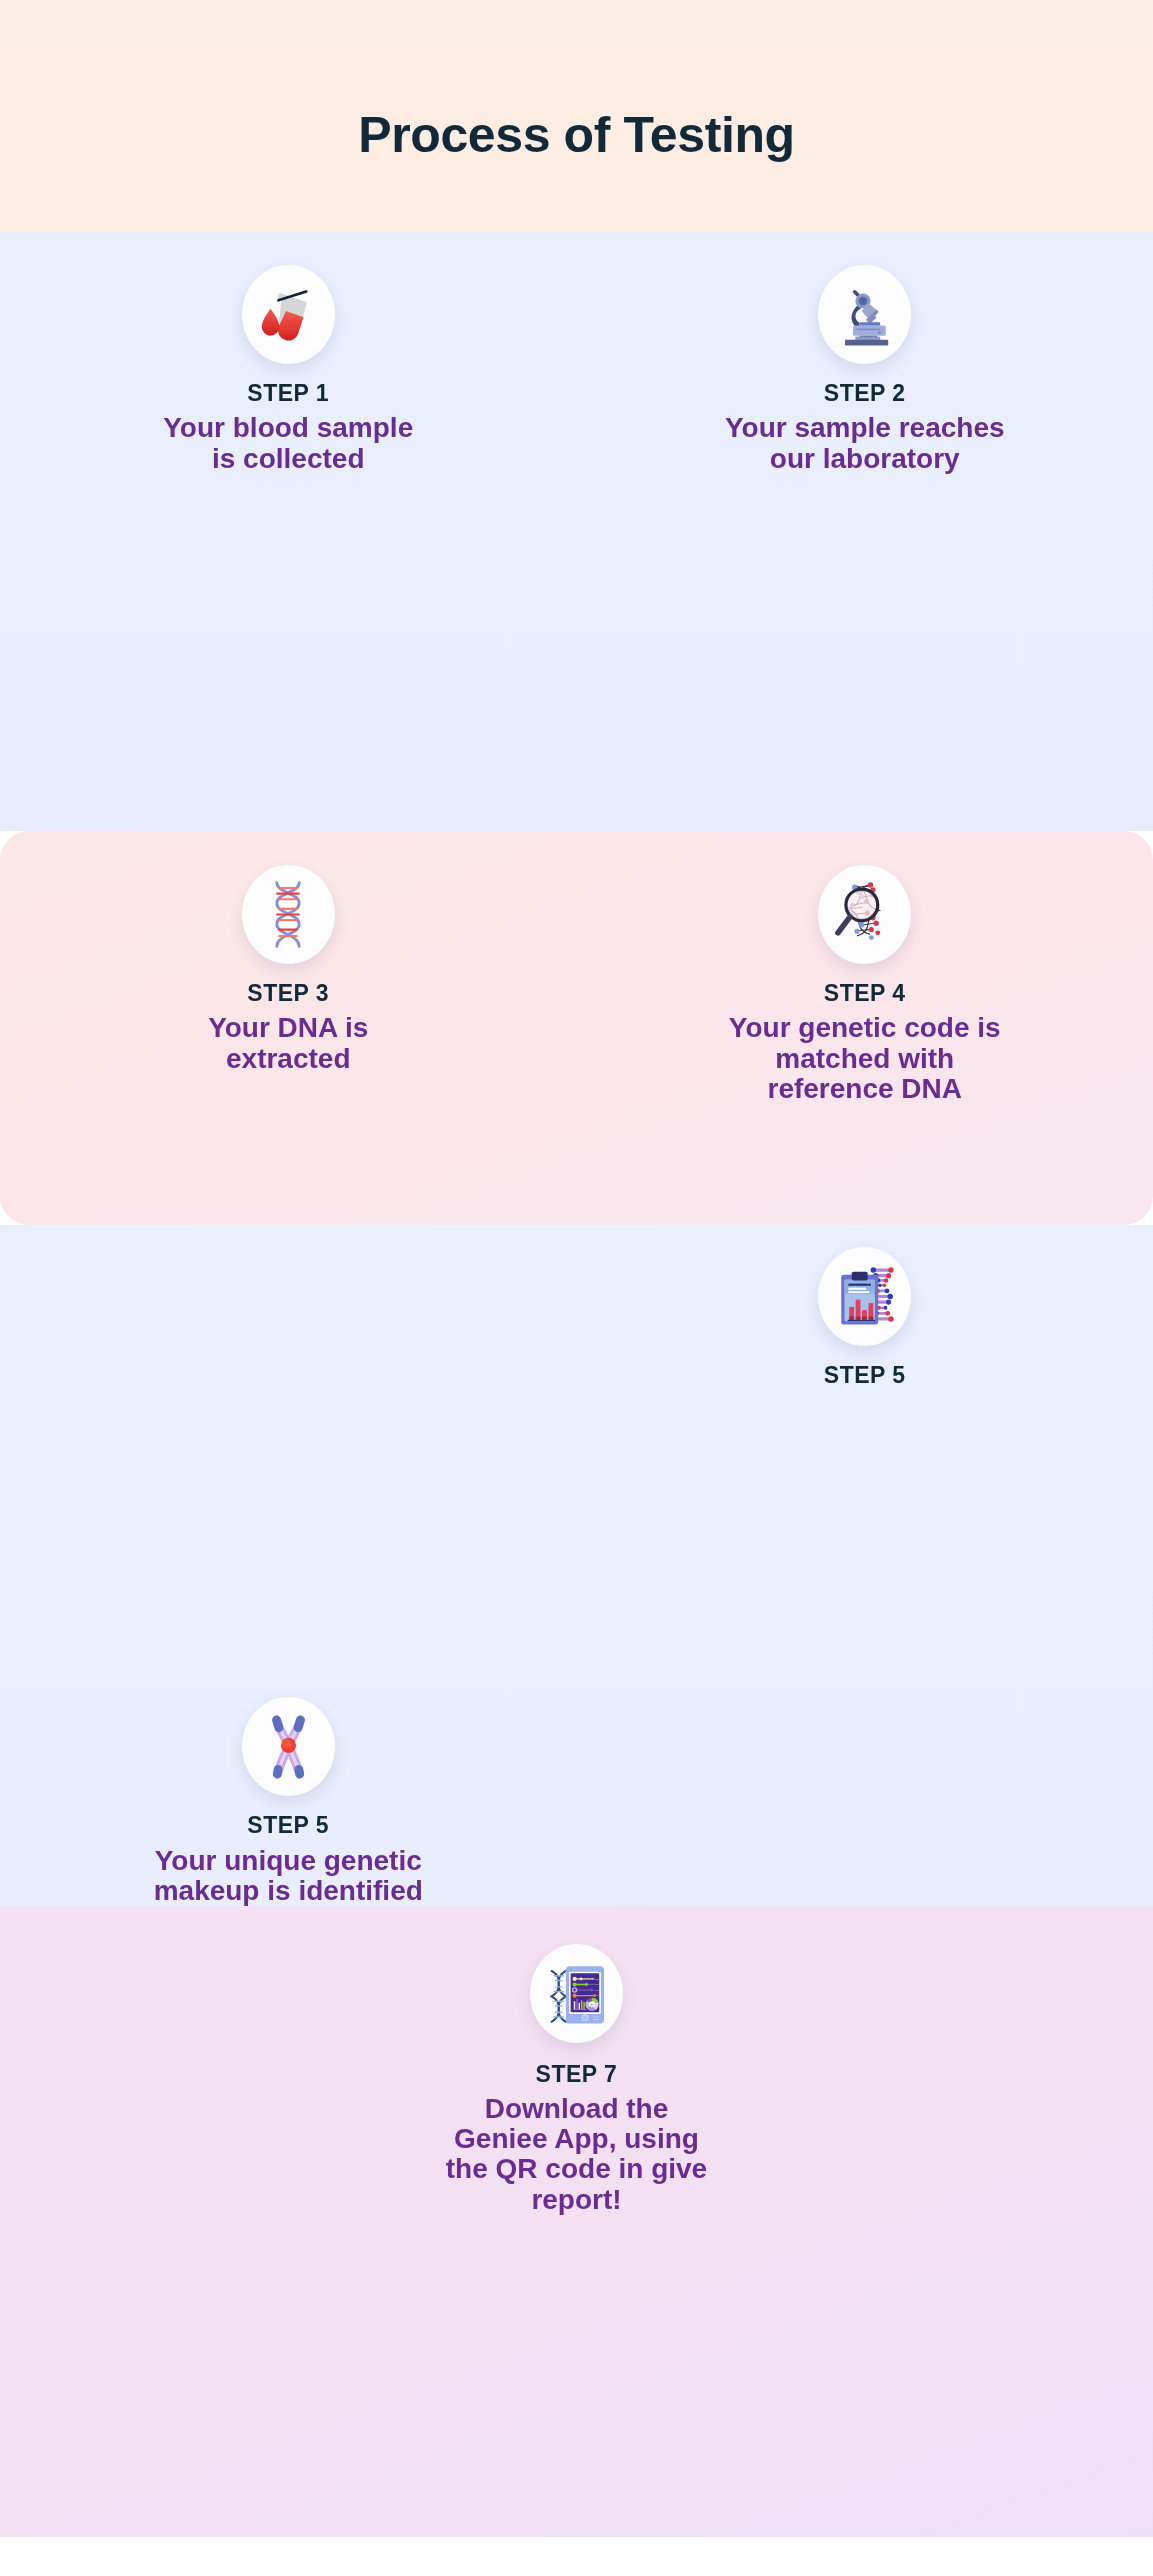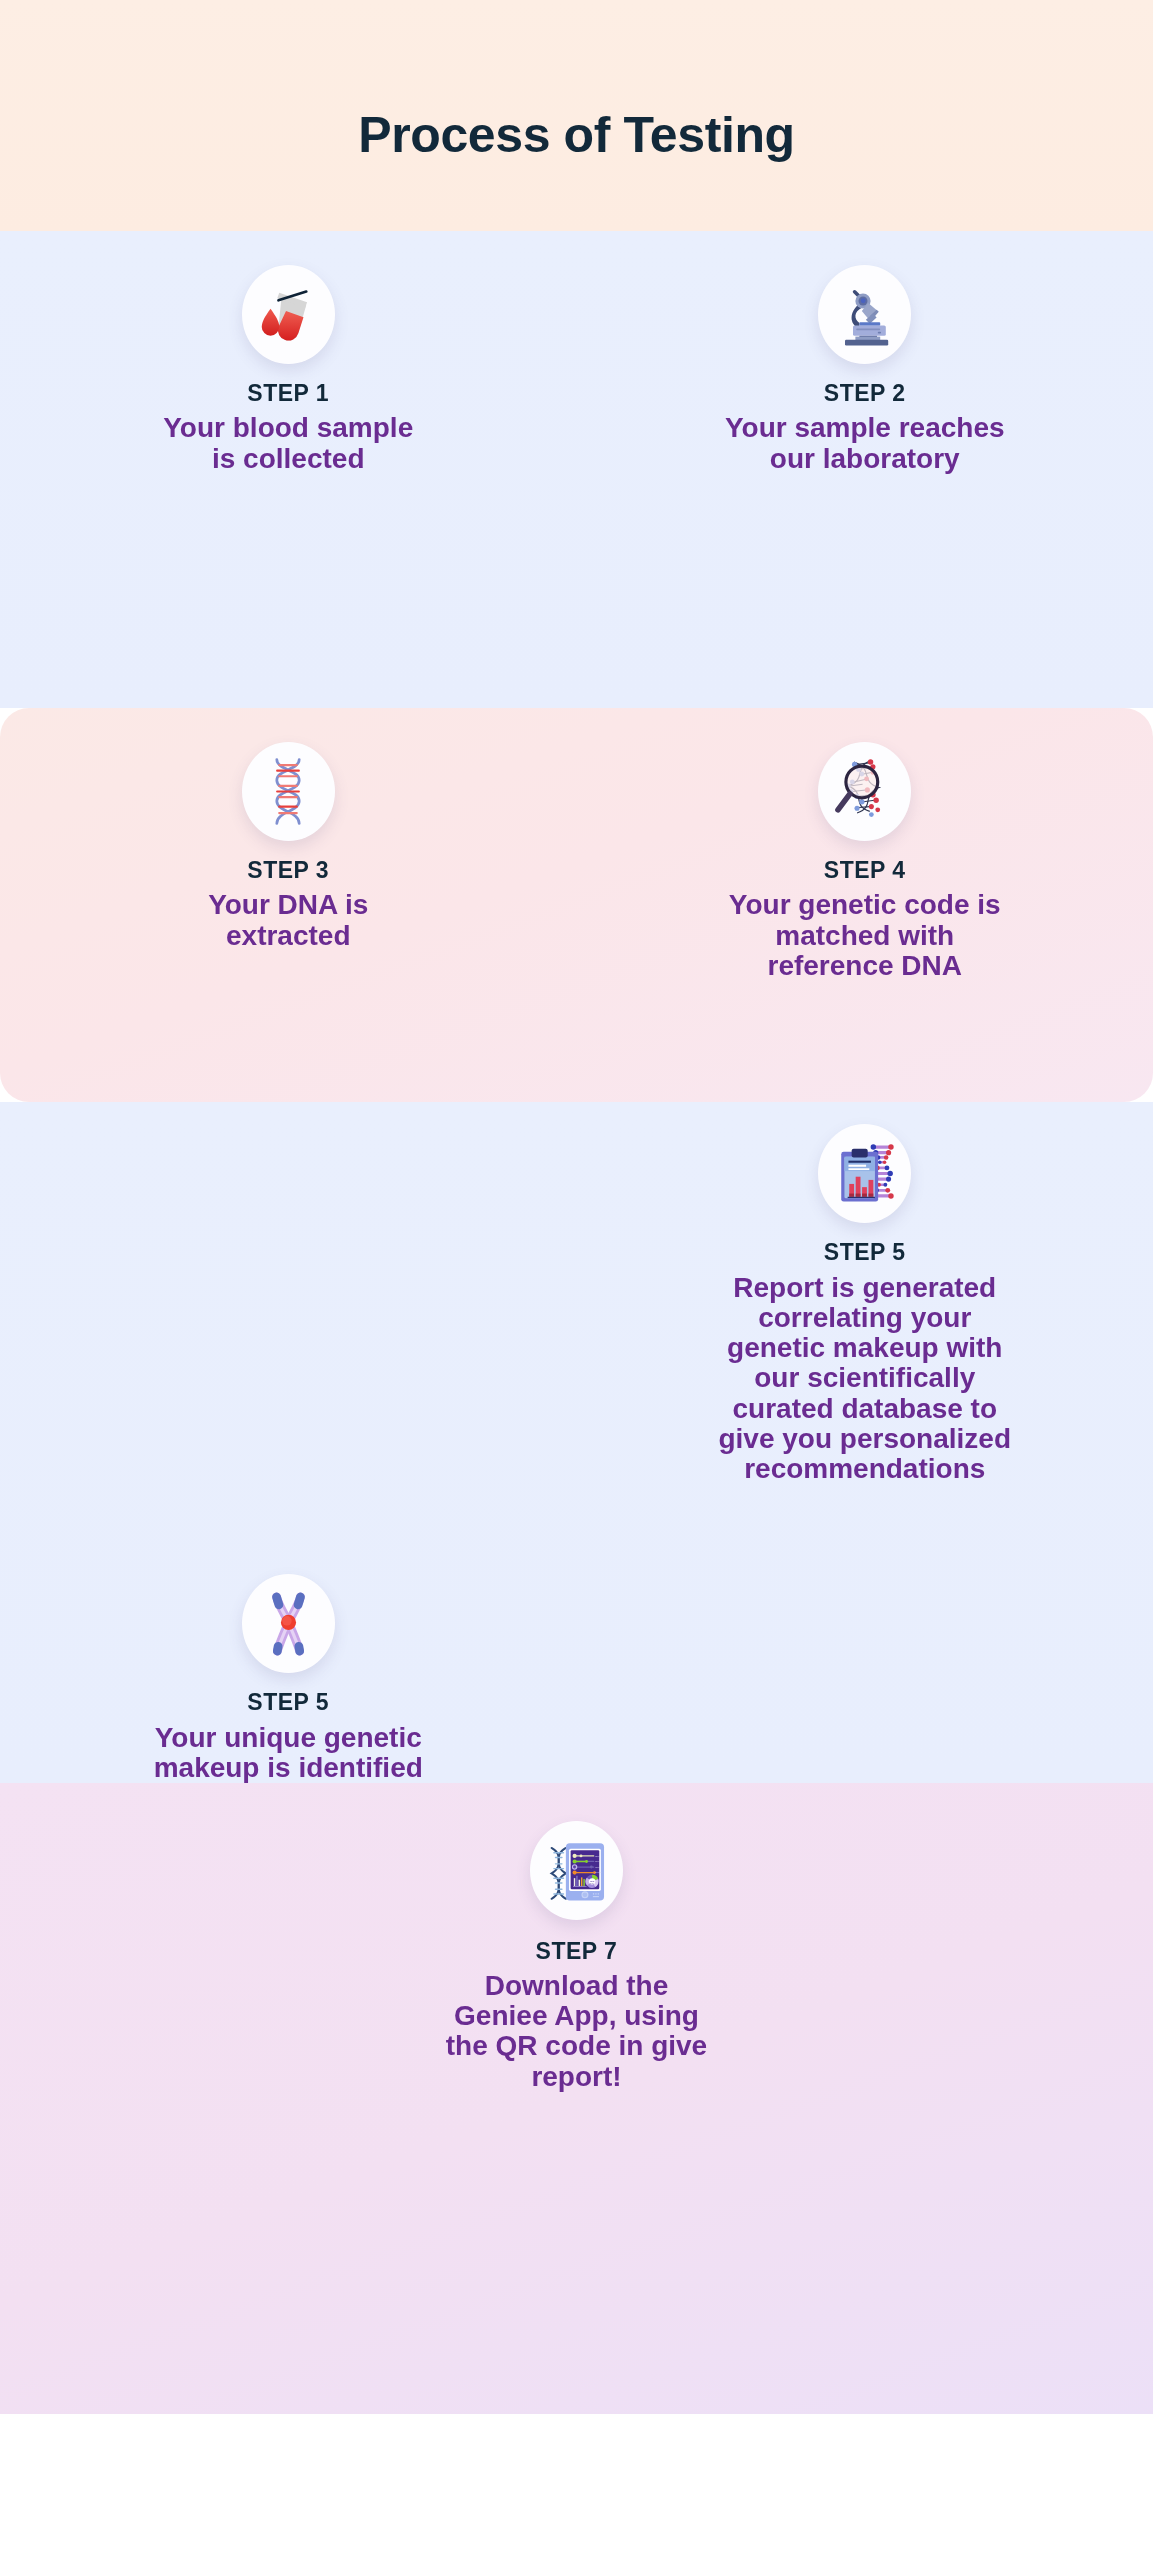--- a/index.html
+++ b/index.html
@@ -15,21 +15,21 @@
     overflow: hidden;
   }
 
   
   .band { width: 100%; position: relative; }
   .band-title {
     height: 231px;
     background: linear-gradient(180deg, #fdeee4 0%, #fdece1 100%);
   }
   .band-1 {
-    height: 477px;
+    height: 600px;
     background: linear-gradient(180deg, #e9effd 0%, #e8eefd 100%);
   }
   .band-2 {
     height: 394px;
     background: linear-gradient(160deg, #fbe9e6 0%, #fbe6e9 45%, #f8e7f1 100%);
     border-radius: 29px;
   }
   .band-3 {
     height: 681px;
     background: linear-gradient(180deg, #e9effd 0%, #e8eefd 100%);
@@ -366,27 +366,20 @@
             <rect x="40" y="60" width="6" height="12" fill="#e0405c"></rect>
             <rect x="48" y="51" width="6" height="21" fill="#e0405c"></rect>
             <rect x="24" y="68" width="6" height="4" fill="#a52a3f"></rect>
             <rect x="32" y="68" width="6" height="4" fill="#a52a3f"></rect>
             <rect x="40" y="68" width="6" height="4" fill="#a52a3f"></rect>
             <rect x="48" y="68" width="6" height="4" fill="#a52a3f"></rect>
             <rect x="22" y="72" width="34" height="1.6" fill="#2a2f6b"></rect>
           </svg>
         </div>
         <div class="step-label">STEP 5</div>
-        <div class="step-desc">Report is generated
-correlating your
-genetic makeup with
-our scientifically
-curated database to
-give you personalized
-recommendations</div>
       </div>
 
     </div>
   </div>
 
   <div class="band band-4">
     <div class="row">
       <div class="col single">
         <div class="bubble">
 

